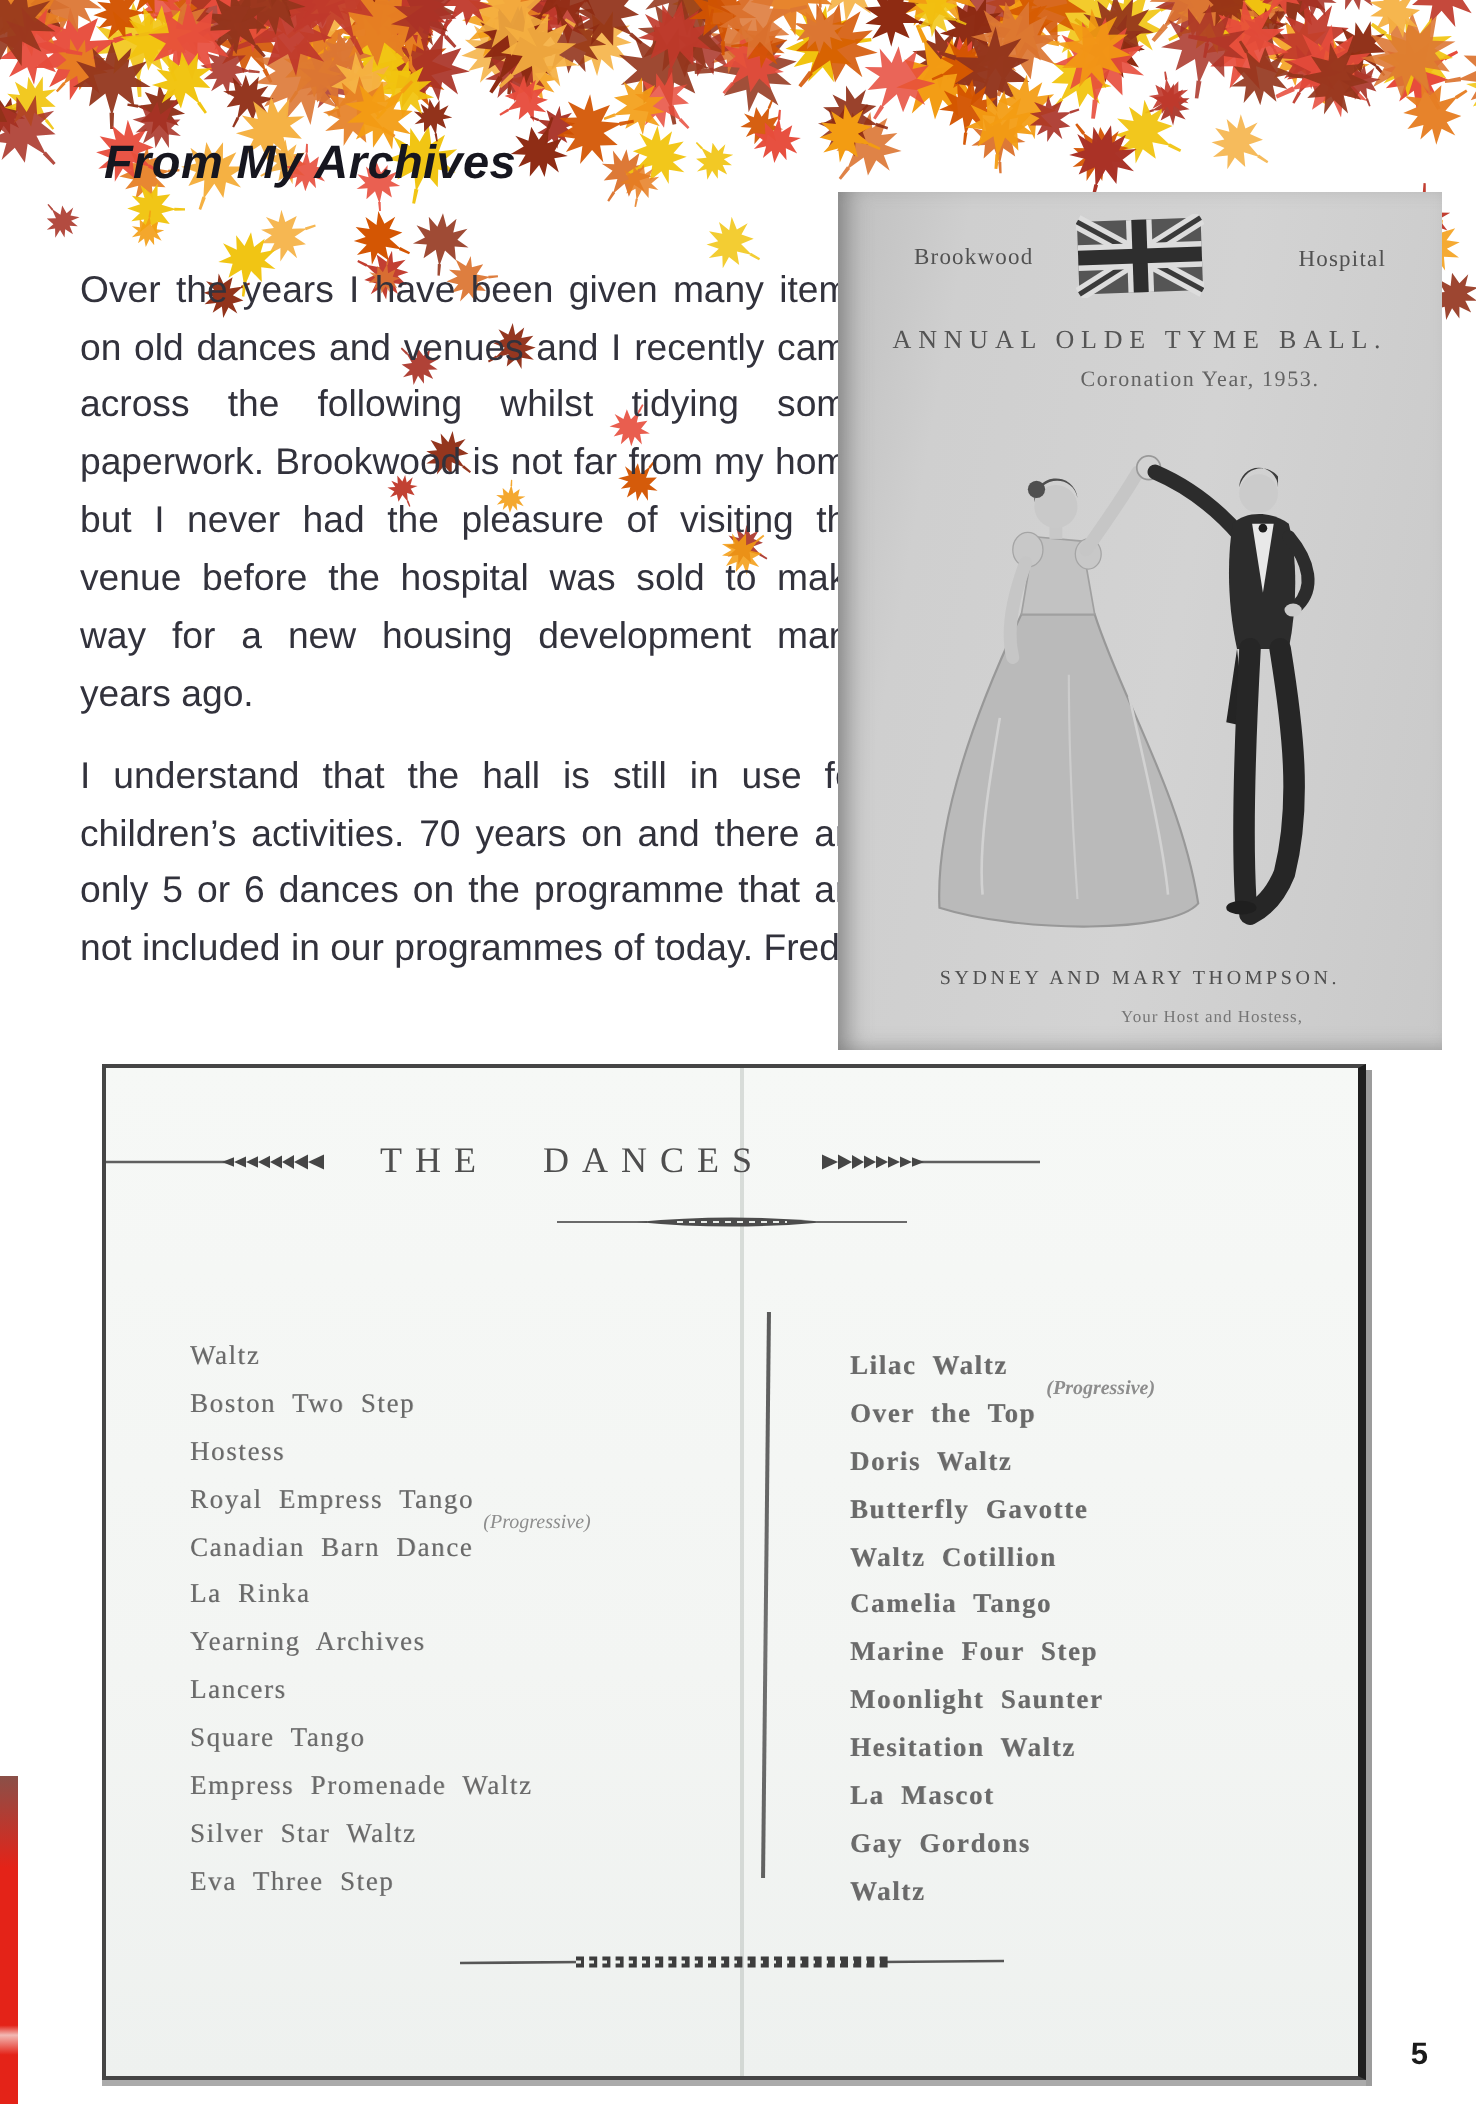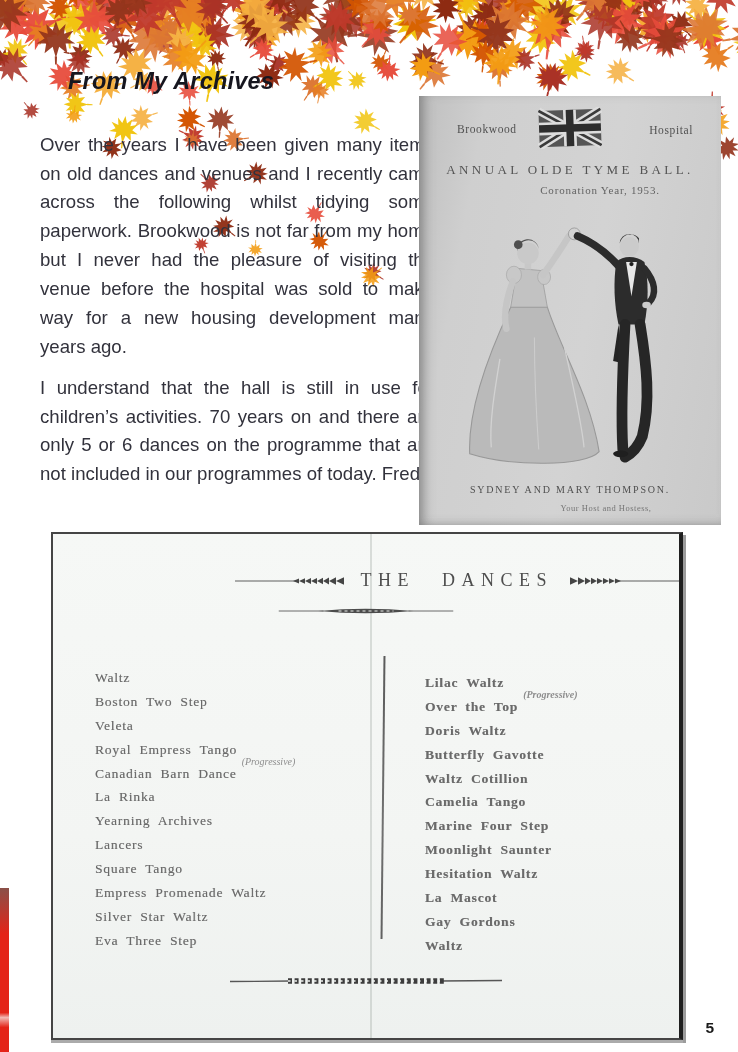--- a/index.html
+++ b/index.html
@@ -6,21 +6,21 @@
   .page{
     position:relative; width:738px; height:1052px; background:#ffffff;
     overflow:hidden; font-family:"Liberation Sans", sans-serif;
   }
   
   .leaves-banner{position:absolute;left:0;top:0;width:738px;height:330px;z-index:1;}
   
   .left-stripe{position:absolute;left:0;top:888px;width:9px;height:164px;z-index:5;}
   
   .article-title{
-    position:absolute;left:68px;top:68px;z-index:3;
+    position:absolute;left:52px;top:68px;z-index:3;
     font-size:23.5px;font-weight:bold;font-style:italic;
     color:var(--title-color,#16161f);letter-spacing:.2px;
   }
   .article-text{
     position:absolute;left:40px;width:394px;z-index:3;
     text-align:justify;font-size:18.6px;line-height:28.9px;
     color:var(--body-text,#32323c);
   }
   #para1{top:112px;}
   #para2{top:355px;}
@@ -50,21 +50,21 @@
     box-sizing:border-box;
     background:linear-gradient(180deg,#f6f8f6 0%,#f3f5f3 60%,#eef1ef 100%);
     border:2.5px solid #454545;border-right:4px solid #1f1f1f;
     box-shadow:0 3px 0 #ababab, 3px 3px 0 #9c9c9c;
     font-family:"Liberation Serif", serif;
   }
   .scan .fold{position:absolute;left:317px;top:0;bottom:0;width:2px;
     background:rgba(160,170,164,.35);}
   .scan .title-row{
     position:absolute;top:36px;left:0;width:100%;
-    display:flex;align-items:center;justify-content:flex-end;gap:16px;
+    display:flex;align-items:center;justify-content:flex-start;gap:27px;
   }
   .scan .scan-title{
     font-size:18px;letter-spacing:6.5px;word-spacing:16px;color:#4e4e4e;white-space:nowrap;
   }
   .scan .under-ornament{position:absolute;top:72px;left:50%;transform:translateX(-50%);}
   .scan .columns{position:absolute;top:120px;left:42px;right:26px;display:flex;}
   .scan .col-left{width:330px;}
   .scan .col-right{flex:1;margin-top:5px;font-weight:bold;}
   .dance-item{height:23.9px;display:flex;align-items:center;white-space:nowrap;}
   .dance-name{
@@ -431,21 +431,21 @@
 
     <div class="columns">
       <div class="col-left">
           <div class="dance-item">
             <span class="dance-name">Waltz</span>
           </div>
           <div class="dance-item">
             <span class="dance-name">Boston Two Step</span>
           </div>
           <div class="dance-item">
-            <span class="dance-name">Veleta</span>
+            <span class="dance-name">Hostess</span>
           </div>
           <div class="dance-item">
             <span class="dance-name">Royal Empress Tango</span>
           </div>
           <div class="dance-item">
             <span class="dance-name">Canadian Barn Dance</span>
             <span class="dance-note">(Progressive)</span>
           </div>
           <div class="dance-item">
             <span class="dance-name">La Rinka</span>

